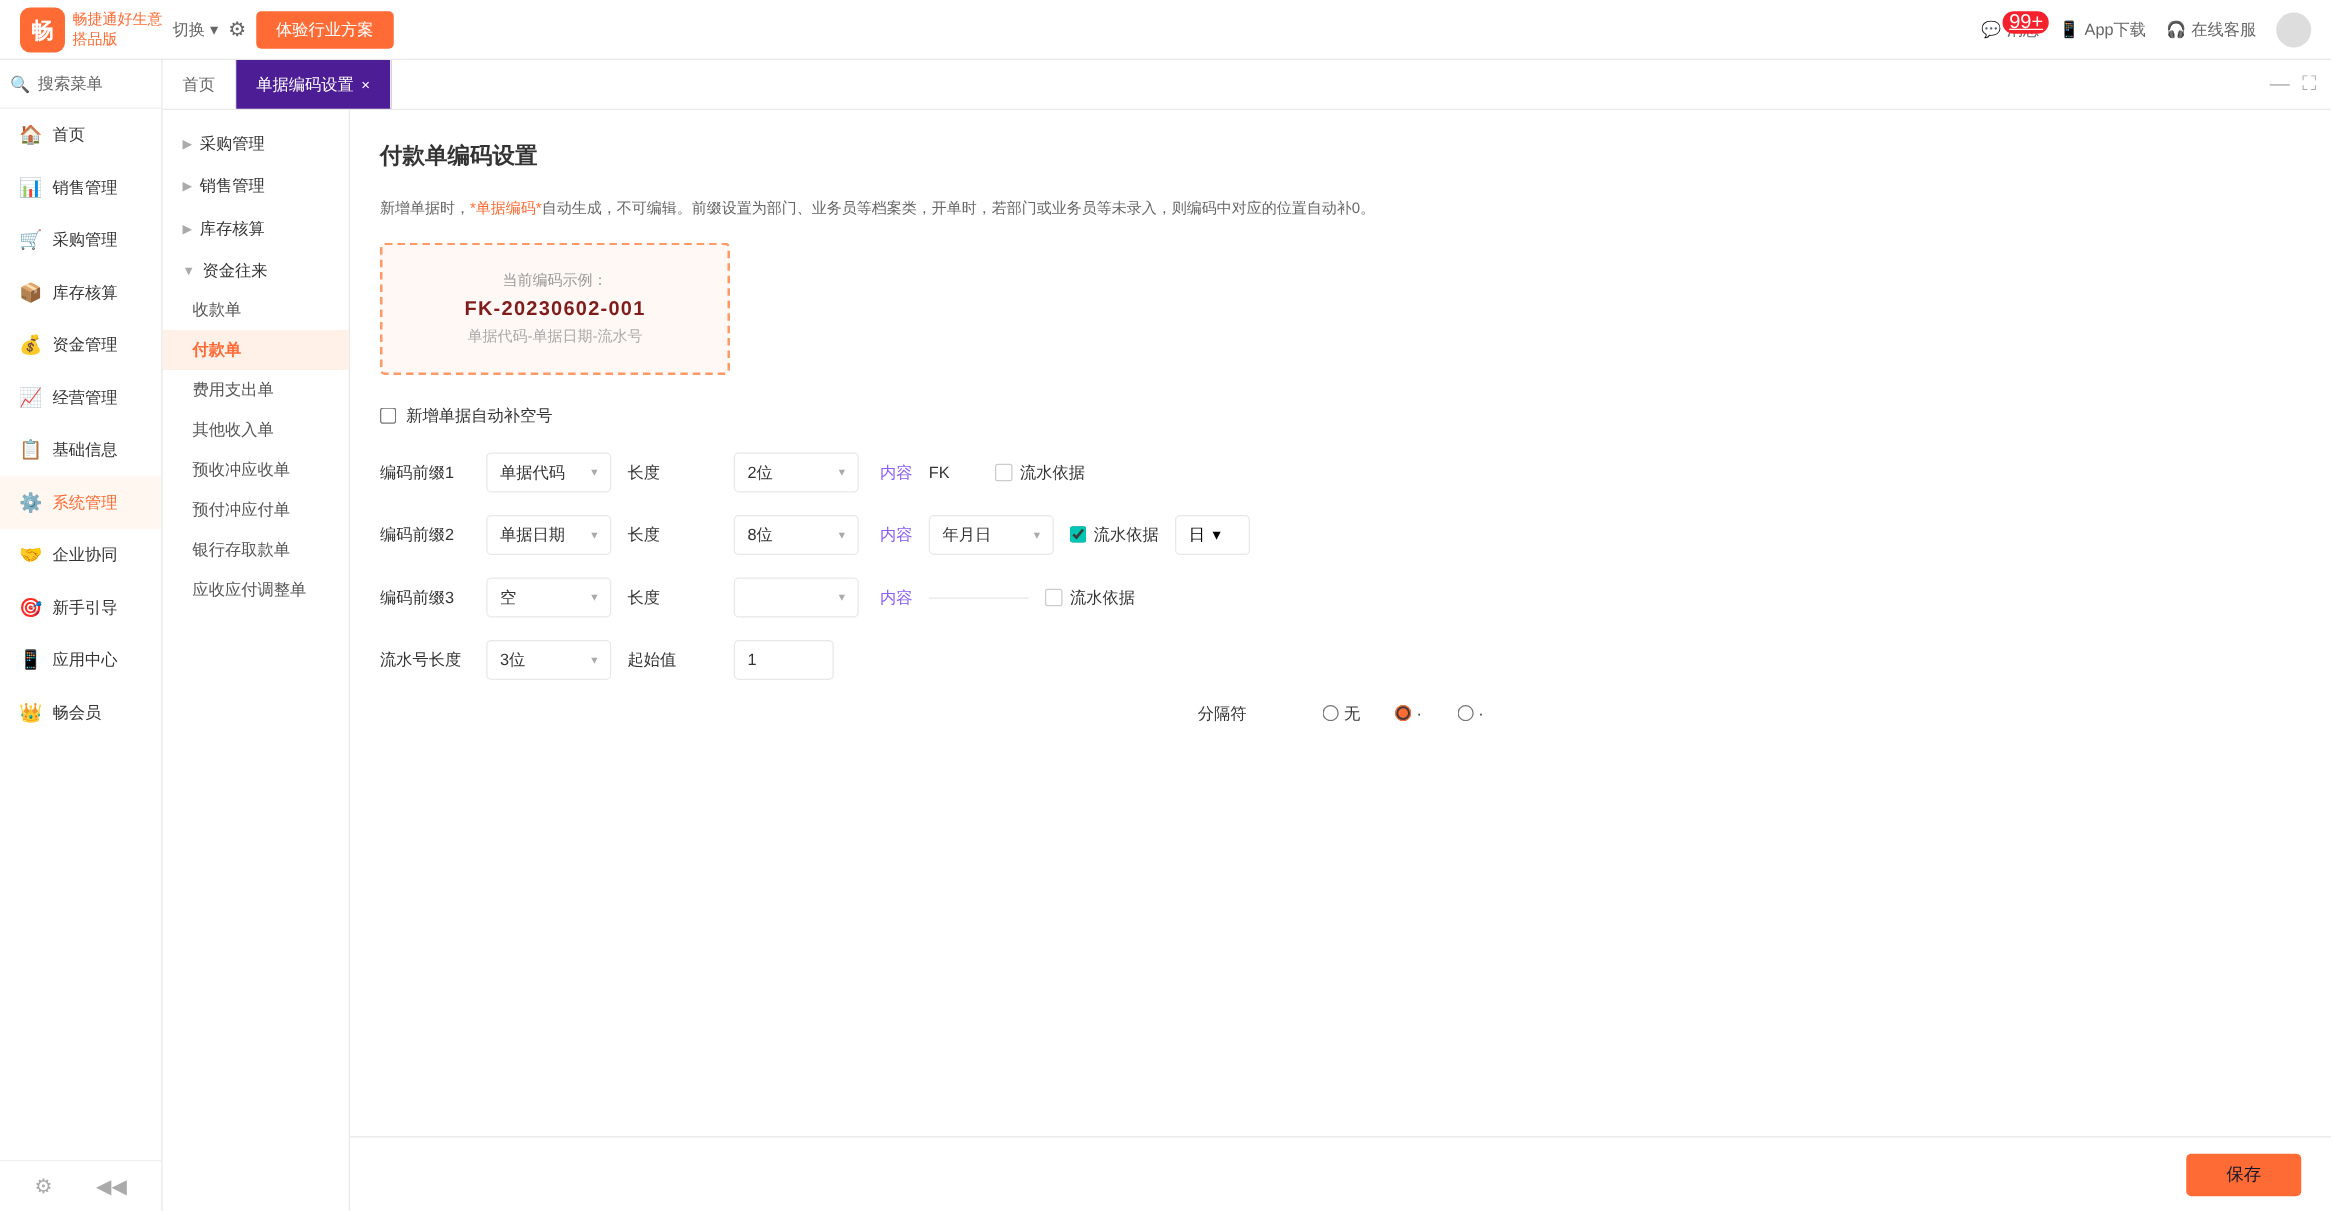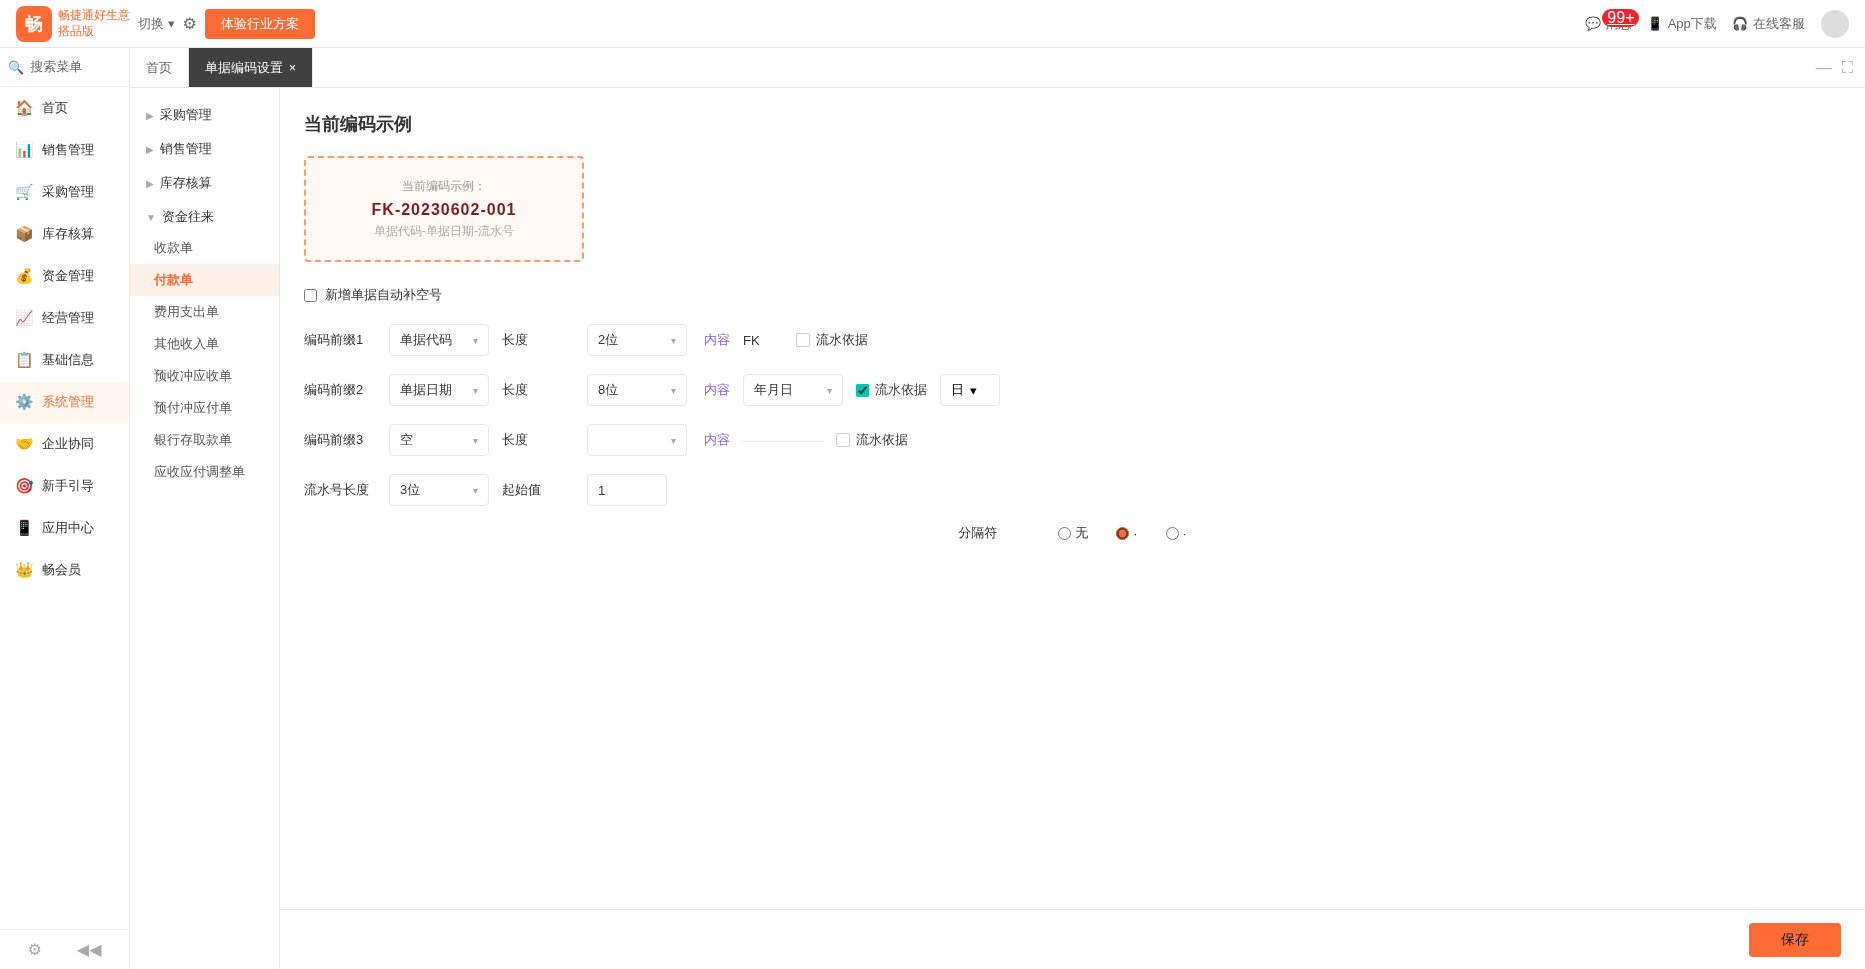--- a/index.html
+++ b/index.html
@@ -41,21 +41,21 @@
     .sidebar-item-label { font-size: 13px; }
     .sidebar-bottom { margin-top: auto; border-top: 1px solid #f0f0f0; display: flex; align-items: center; justify-content: space-around; padding: 10px; }
     .sidebar-bottom-icon { color: #aaa; cursor: pointer; font-size: 16px; }
 
     
     .content-area { flex: 1; display: flex; flex-direction: column; overflow: hidden; }
 
     
     .tab-bar { height: 40px; background: #fff; border-bottom: 1px solid #e8e8e8; display: flex; align-items: stretch; flex-shrink: 0; }
     .tab { display: flex; align-items: center; padding: 0 16px; font-size: 13px; cursor: pointer; color: #666; border-right: 1px solid #e8e8e8; gap: 6px; }
-    .tab.active { background: #404040; color: #fff; }
+    .tab.active { background: #4c1d95; color: #fff; }
     .tab-close { font-size: 12px; color: #fff; cursor: pointer; }
     .tab-bar-right { margin-left: auto; display: flex; align-items: center; padding: 0 12px; gap: 10px; }
     .tab-bar-icon { color: #aaa; cursor: pointer; font-size: 16px; }
 
     
     .sub-layout { display: flex; flex: 1; overflow: hidden; }
 
     
     .sub-sidebar { width: 150px; background: #fff; border-right: 1px solid #e8e8e8; overflow-y: auto; flex-shrink: 0; padding: 12px 0; }
     .sub-sidebar-group { margin-bottom: 4px; }
@@ -256,25 +256,28 @@
           <div class="sub-sidebar-leaf">其他收入单</div>
           <div class="sub-sidebar-leaf">预收冲应收单</div>
           <div class="sub-sidebar-leaf">预付冲应付单</div>
           <div class="sub-sidebar-leaf">银行存取款单</div>
           <div class="sub-sidebar-leaf">应收应付调整单</div>
         </div>
       </div>
 
       <div style="display:flex; flex-direction:column; flex:1; overflow:hidden;">
         <div class="form-area">
-          <div class="form-title">当前编码示例</div>
-
-          
-
-          
+          <div class="form-title">付款单编码设置</div>
+
+          
+
+          
+          <div class="info-text">
+            新增单据时，<em>*单据编码*</em>自动生成，不可编辑。前缀设置为部门、业务员等档案类，开单时，若部门或业务员等未录入，则编码中对应的位置自动补0。
+          </div>
 
           
           <div class="preview-box">
             <div class="preview-box-label">当前编码示例：</div>
             <div class="preview-code">FK-20230602-001</div>
             <div class="preview-format">单据代码-单据日期-流水号</div>
           </div>
 
           
           <div class="checkbox-row">

